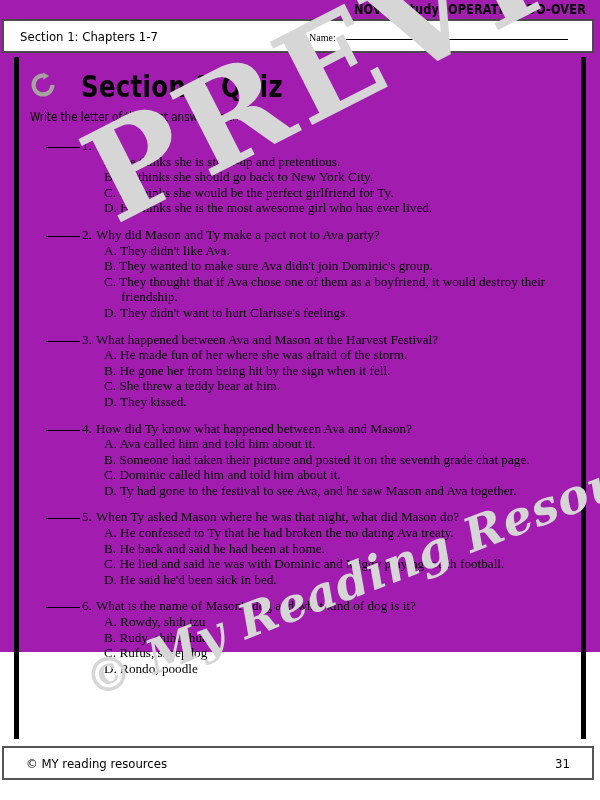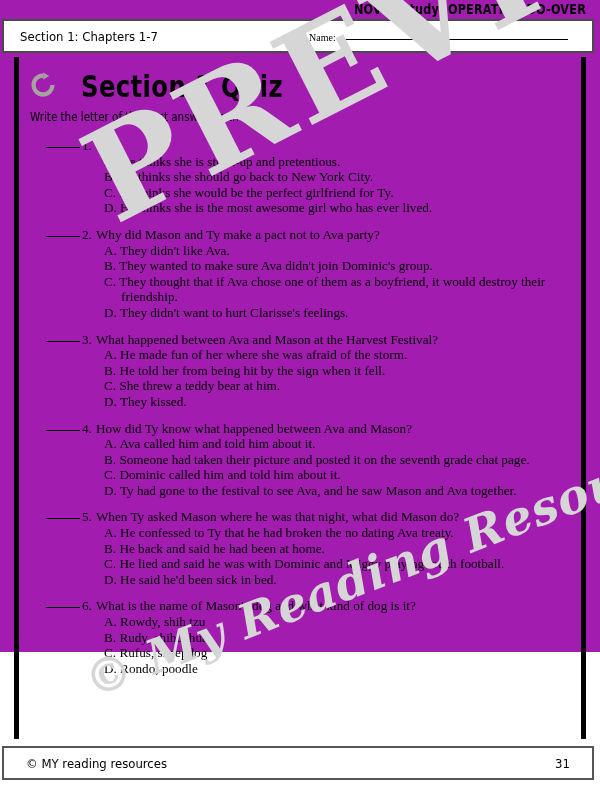--- a/index.html
+++ b/index.html
@@ -297,21 +297,21 @@
       <div class="opt-line">D. They didn't want to hurt Clarisse's feelings.</div>
     </div>
 
     <div class="q-block">
       <div class="q-line">
         <span class="q-blank"></span>
         <span class="q-num">3.</span>
         <span class="q-text">What happened between Ava and Mason at the Harvest Festival?</span>
       </div>
       <div class="opt-line">A. He made fun of her where she was afraid of the storm.</div>
-      <div class="opt-line">B. He told her from being hit by the sign when it fell.</div>
+      <div class="opt-line">B. He gone her from being hit by the sign when it fell.</div>
       <div class="opt-line">C. She threw a teddy bear at him.</div>
       <div class="opt-line">D. They kissed.</div>
     </div>
 
     <div class="q-block">
       <div class="q-line">
         <span class="q-blank"></span>
         <span class="q-num">4.</span>
         <span class="q-text">How did Ty know what happened between Ava and Mason?</span>
       </div>

